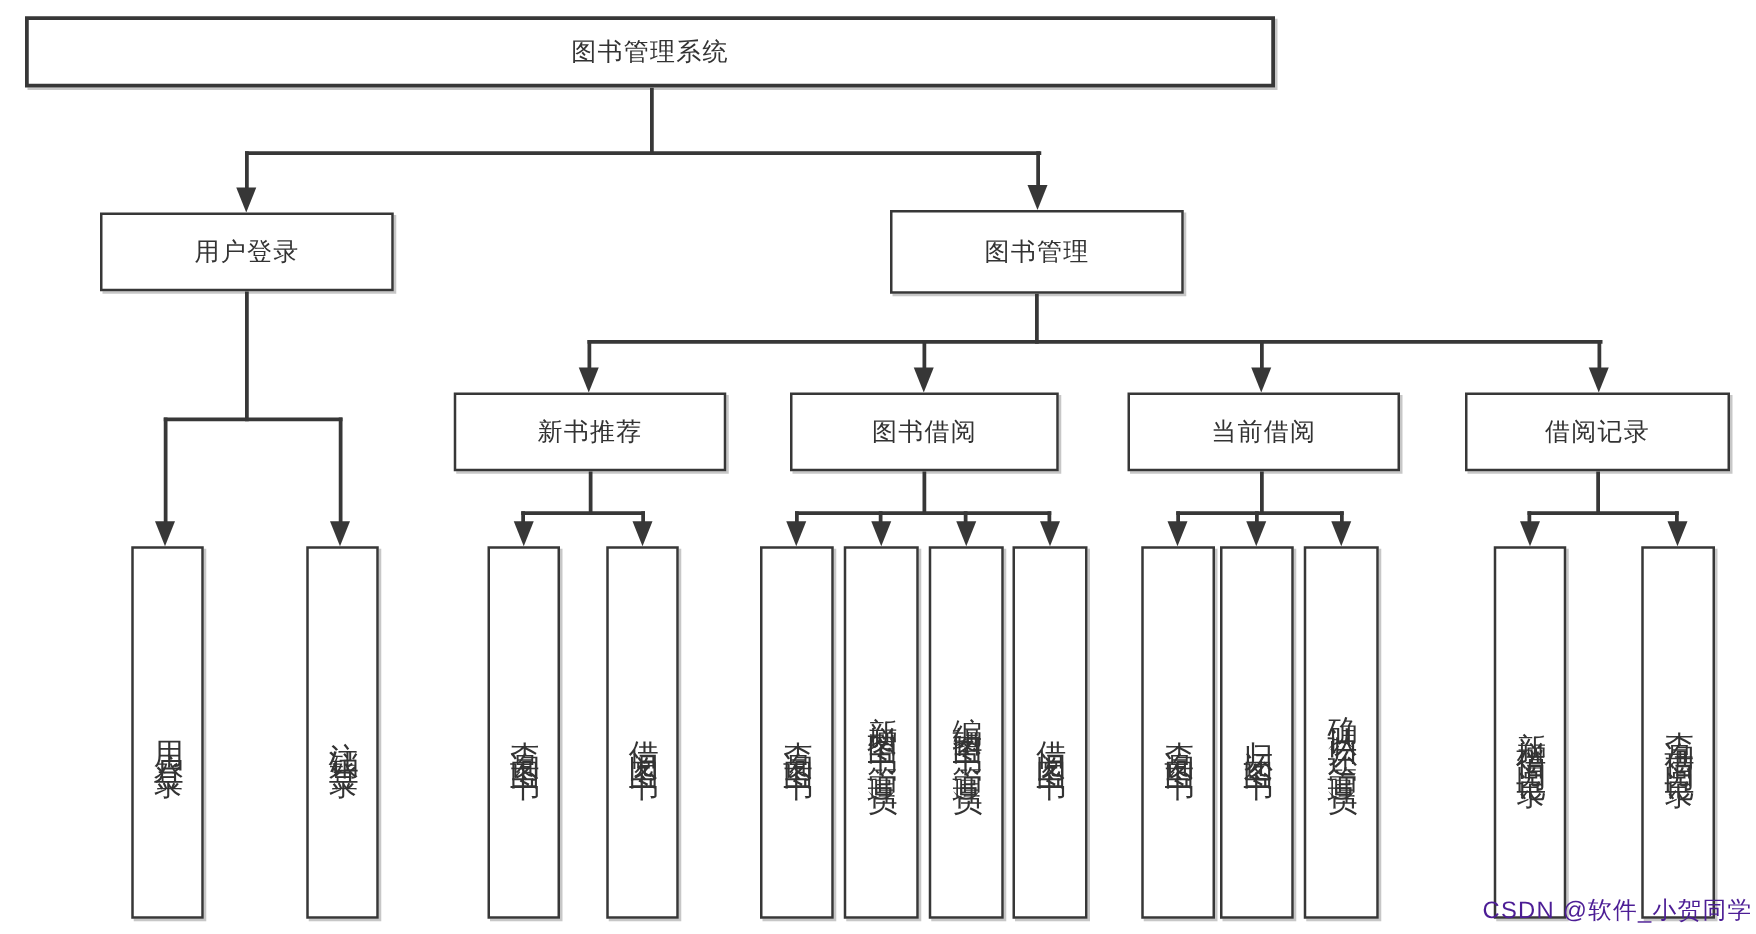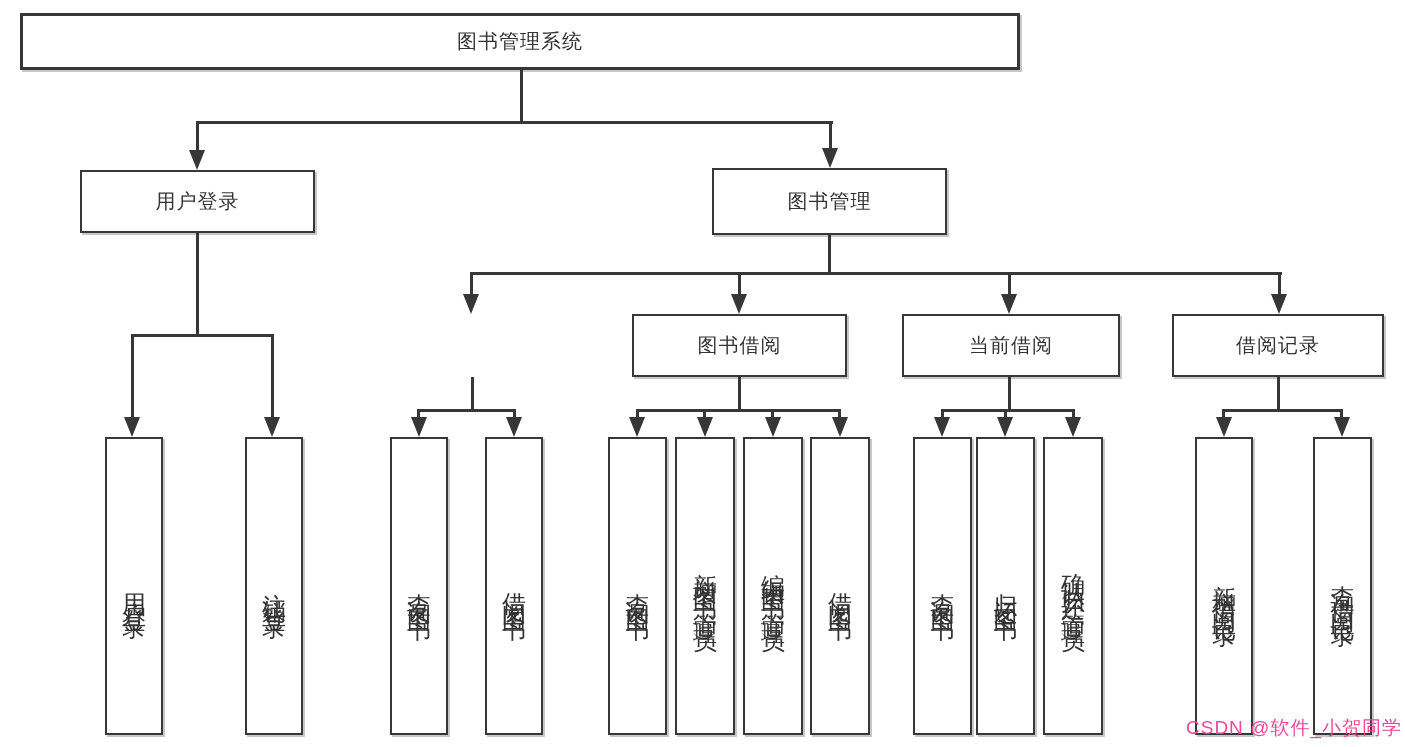--- a/index.html
+++ b/index.html
@@ -19,21 +19,21 @@
     font-size:24px;letter-spacing:8px;padding-top:8px;color:#333333;line-height:1;
   }
   .ln{position:absolute;background:#373737;}
   .arr{
     position:absolute;width:0;height:0;
     border-left:8px solid transparent;border-right:8px solid transparent;
     border-top:20px solid #373737;
   }
   .watermark{
     position:absolute;left:1186px;top:715px;z-index:6;
-    font-size:19px;color:#ec4899;white-space:nowrap;letter-spacing:1px;
+    font-size:19px;color:#4c1d95;white-space:nowrap;letter-spacing:1px;
   }
 </style>
 </head>
 <body>
 
 <div class="canvas">
 
   <div class="ln" style="left:520px;top:70px;width:3px;height:53px;"></div>
   <div class="ln" style="left:196px;top:121px;width:637px;height:3px;"></div>
   <div class="ln" style="left:196px;top:121px;width:3px;height:31px;"></div>
@@ -97,20 +97,23 @@
     <span>图书管理系统</span>
   </div>
 
   <div class="node h" style="left:80px;top:170px;width:235px;height:63px;">
     <span>用户登录</span>
   </div>
   <div class="node h" style="left:712px;top:168px;width:235px;height:67px;">
     <span>图书管理</span>
   </div>
 
+  <div class="node h" style="left:363px;top:314px;width:218px;height:63px;">
+    <span>新书推荐</span>
+  </div>
   <div class="node h" style="left:902px;top:314px;width:218px;height:63px;">
     <span>当前借阅</span>
   </div>
   <div class="node h" style="left:632px;top:314px;width:215px;height:63px;">
     <span>图书借阅</span>
   </div>
   <div class="node h" style="left:1172px;top:314px;width:212px;height:63px;">
     <span>借阅记录</span>
   </div>
 

